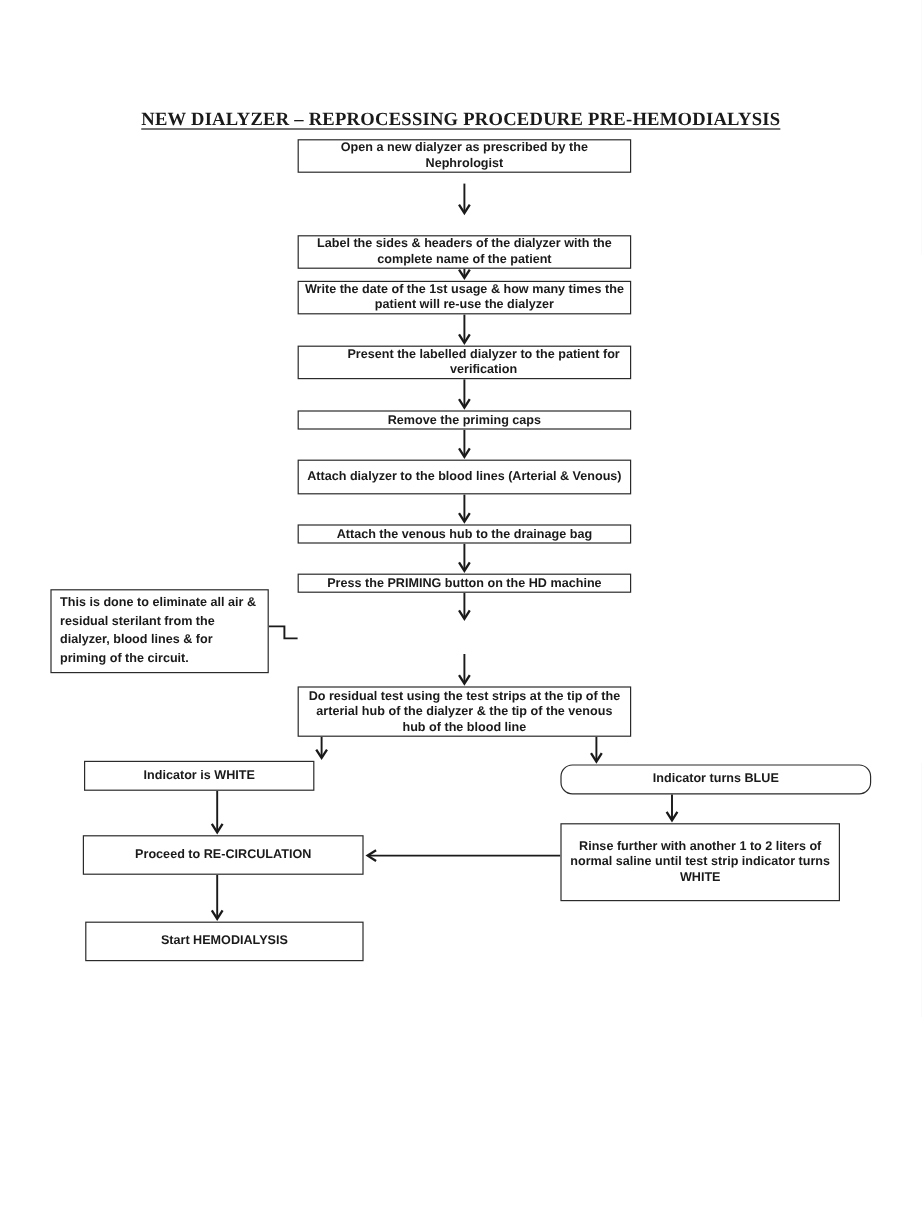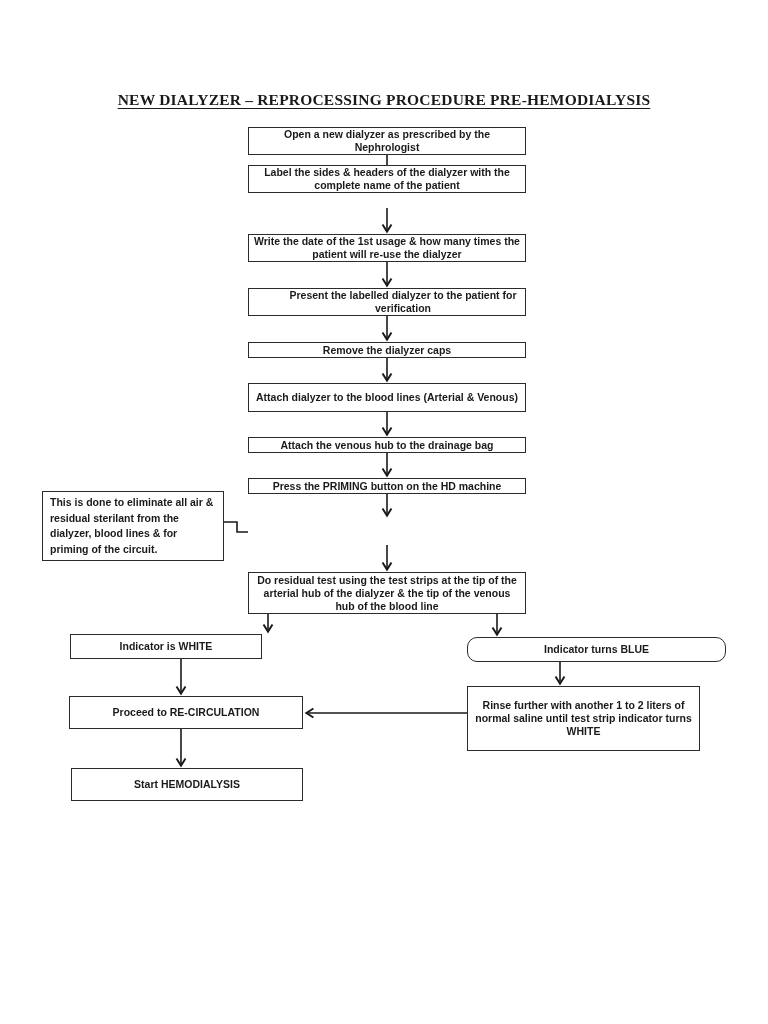--- a/index.html
+++ b/index.html
@@ -89,25 +89,25 @@
     <line x1="181" y1="659" x2="181" y2="693" marker-end="url(#ah)"></line>
     <line x1="181" y1="729" x2="181" y2="765" marker-end="url(#ah)"></line>
 
     <line x1="560" y1="662" x2="560" y2="683" marker-end="url(#ah)"></line>
 
     <line x1="467" y1="713" x2="307" y2="713" marker-end="url(#ah)"></line>
 
     <polyline points="224,522 237,522 237,532 248,532"></polyline>
   </svg>
 
-  <div class="node" style="left:248px;top:127px;width:278px;height:28px;">Open a new dialyzer as prescribed by the Nephrologist</div>
-  <div class="node" style="left:248px;top:165px;width:278px;height:28px;text-align:center;">Label the sides &amp; headers of the dialyzer with the complete name of the patient</div>
+  <div class="node" style="left:248px;top:116px;width:278px;height:28px;">Open a new dialyzer as prescribed by the Nephrologist</div>
+  <div class="node" style="left:248px;top:196px;width:278px;height:28px;text-align:center;">Label the sides &amp; headers of the dialyzer with the complete name of the patient</div>
   <div class="node" style="left:248px;top:234px;width:278px;height:28px;">Write the date of the 1st usage &amp; how many times the patient will re-use the dialyzer</div>
   <div class="node" style="left:248px;top:288px;width:278px;height:28px;padding-left:36px;">Present the labelled dialyzer to the patient for verification</div>
-  <div class="node" style="left:248px;top:342px;width:278px;height:16px;">Remove the dialyzer caps</div>
+  <div class="node" style="left:248px;top:342px;width:278px;height:16px;">Remove the priming caps</div>
   <div class="node" style="left:248px;top:383px;width:278px;height:29px;">Attach dialyzer to the blood lines (Arterial &amp; Venous)</div>
   <div class="node" style="left:248px;top:437px;width:278px;height:16px;">Attach the venous hub to the drainage bag</div>
   <div class="node" style="left:248px;top:478px;width:278px;height:16px;">Press the PRIMING button on the HD machine</div>
   <div class="node" style="left:248px;top:572px;width:278px;height:42px;">Do residual test using the test strips at the tip of the arterial hub of the dialyzer &amp; the tip of the venous hub of the blood line</div>
 
   <div class="node note" style="left:42px;top:491px;width:182px;height:70px;">This is done to eliminate all air &amp; residual sterilant from the dialyzer, blood lines &amp; for priming of the circuit.</div>
 
   <div class="node" style="left:70px;top:634px;width:192px;height:25px;">Indicator is WHITE</div>
   <div class="node" style="left:69px;top:696px;width:234px;height:33px;">Proceed to RE-CIRCULATION</div>
   <div class="node" style="left:71px;top:768px;width:232px;height:33px;">Start HEMODIALYSIS</div>

